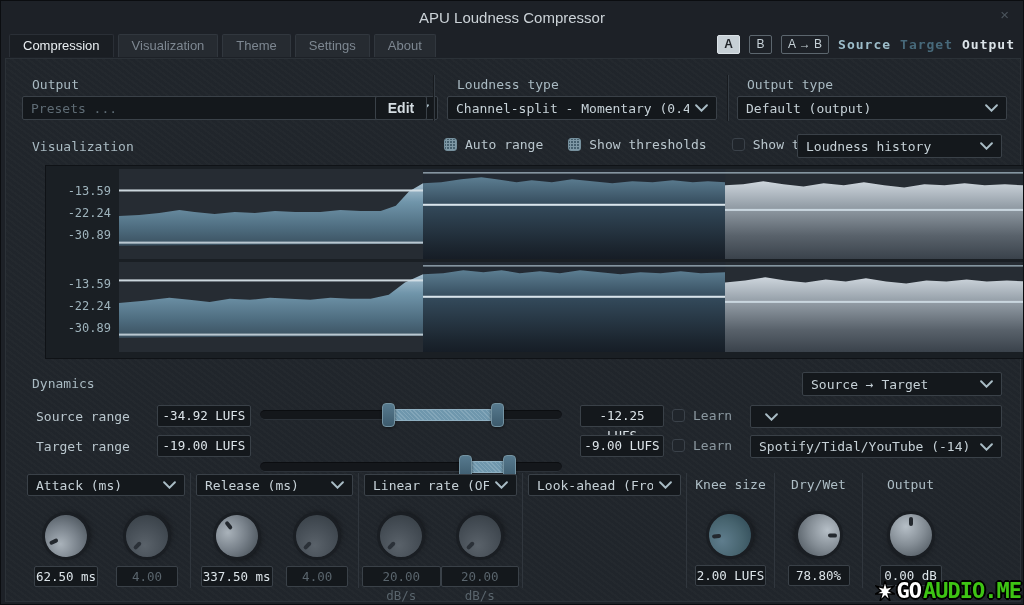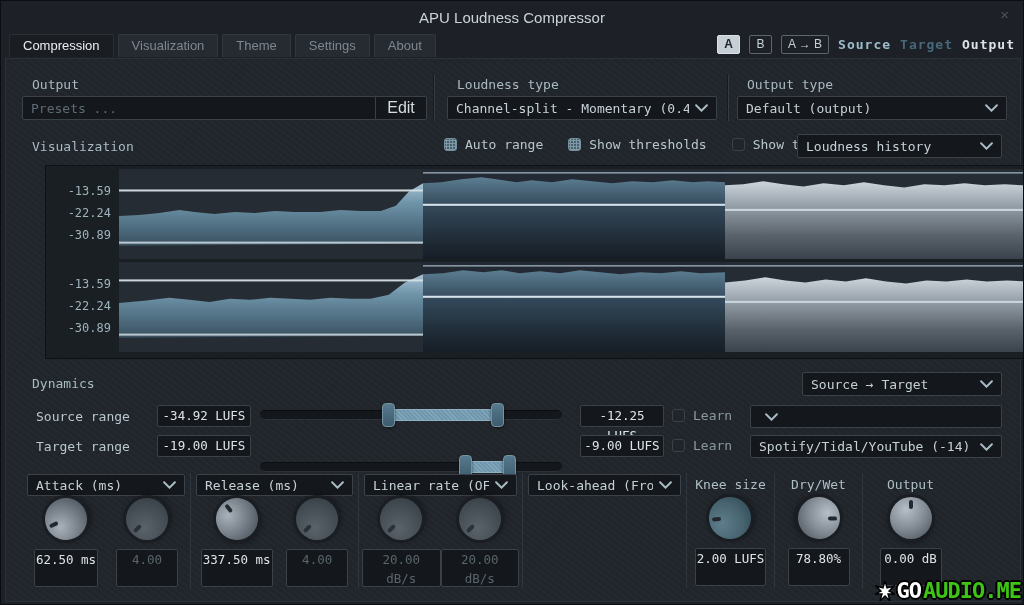--- a/index.html
+++ b/index.html
@@ -37,21 +37,21 @@
   .abs { position:absolute; }
   .sec-label { font-size:13px; color:#a9bac2; }
   .row-label { font-size:13px; color:#b9c6cd; }
   
   .dropdown, .btn, .valbox {
     background:#14181c; border:1px solid #3a4148; border-radius:2px; }
   .dropdown { display:flex; align-items:center; padding:0 8px; font-size:13px; color:#c6d1d7; }
   .dropdown .dd-text { flex:1; overflow:hidden; white-space:nowrap; }
   .dropdown .dd-text.placeholder { color:#5e6b74; }
   .chev { width:13px; height:8px; color:#a9bcc5; flex:none; margin-left:6px; }
-  .btn { font-size:16px; color:#d5dde2; text-align:center; }
+  .btn { font-size:14px; color:#d5dde2; text-align:center;font-weight:bold; }
   .valbox { font-size:12.5px; color:#dce4e9; text-align:center; }
   .valbox.dim { color:#59646c; }
   .vsep { width:1px; background:#343b42; box-shadow:-1px 0 0 #171a1e; }
   
   .checkbox { display:flex; align-items:center; gap:8px; }
   .cb-box { width:13px; height:13px; border-radius:3px; background:#20252b; border:1px solid #3a4149; }
   .checkbox.checked .cb-box { background:radial-gradient(#7f99a6 1px, transparent 1.2px) 0 0/3px 3px, #46606e;
     border-color:#76909d; }
   .cb-label { font-size:13px; color:#b9c6cd; }
   .cb-label.dim { color:#8b98a0; }
@@ -84,21 +84,21 @@
   .knob-face { position:relative; width:42px; height:42px; border-radius:50%;
     box-shadow:0 0 0 3px #1a1e23, 0 3px 6px rgba(0,0,0,.55); }
   .knob-face .pointer { position:absolute; left:50%; top:3px; width:4px; height:9px; margin-left:-2px;
     background:#23282e; border-radius:2px; }
   .k-gray  { background:radial-gradient(circle at 38% 30%, #a9b2ba, #767f88 48%, #555e66 78%, #49525a); }
   .k-light { background:radial-gradient(circle at 38% 30%, #b6bfc7, #848d95 48%, #5d666e 80%); }
   .k-dim   { background:radial-gradient(circle at 38% 30%, #5a626a, #454d55 52%, #394148 82%); }
   .k-dim .pointer { background:#2b3138; }
   .k-blue  { background:radial-gradient(circle at 38% 30%, #87a7b8, #5d8196 48%, #40606f 82%); }
   .k-bluedark { background:radial-gradient(circle at 38% 30%, #5f7d8d, #47646f 52%, #35505c 82%); }
-  .knob-value { height:38px; line-height:19px; min-width:62px; padding:0 1px; }
+  .knob-value { height:21px; line-height:19px; min-width:62px; padding:0 1px; }
   
   .watermark { position:absolute; right:2px; bottom:1px; display:flex; align-items:center; gap:2px;
     font-family:"DejaVu Sans Mono", monospace; font-weight:bold; font-size:22px; letter-spacing:-1px;
     text-shadow:-2px 0 #000, 2px 0 #000, 0 -2px #000, 0 2px #000, -1px -1px #000, 1px 1px #000, 1px -1px #000, -1px 1px #000; }
   .wm-go { color:#ffffff; } .wm-rest { color:#3ec414; }
   .wm-burst { width:20px; height:20px; }
 </style>
 </head>
 <body>
 
@@ -123,21 +123,21 @@
       <button class="ab-btn">A → B</button>
       <span class="txt-btn txt-src">Source</span>
       <span class="txt-btn txt-tgt">Target</span>
       <span class="txt-btn txt-out">Output</span>
     </span>
   </div>
 
   <div class="content">
 
     <div class="abs sec-label" style="left:26px;top:18px">Output</div>
-    <div class="abs dropdown" style="left:16px;top:37px;width:385px;height:24px">
+    <div class="abs dropdown" style="left:16px;top:37px;width:416px;height:24px">
       <span class="dd-text placeholder">Presets ...</span>
       <svg class="chev" viewBox="0 0 12 7">
           <path d="M1 1 L6 6 L11 1" fill="none" stroke="currentColor" stroke-width="1.8" stroke-linecap="round"></path>
         </svg>
     </div>
     <button class="abs btn" style="left:369px;top:37px;width:52px;height:24px">Edit</button>
 
     <div class="abs vsep" style="left:428px;top:16px;height:46px"></div>
     <div class="abs sec-label" style="left:451px;top:18px">Loudness type</div>
     <div class="abs dropdown" style="left:441px;top:37px;width:270px;height:24px">

